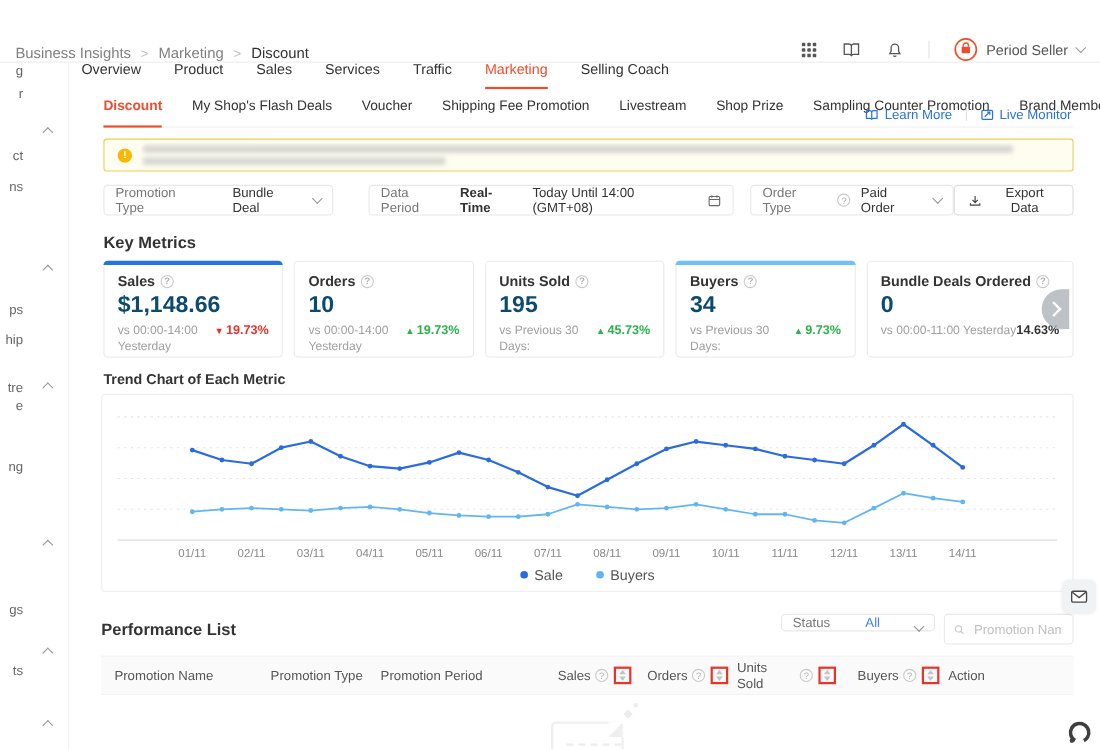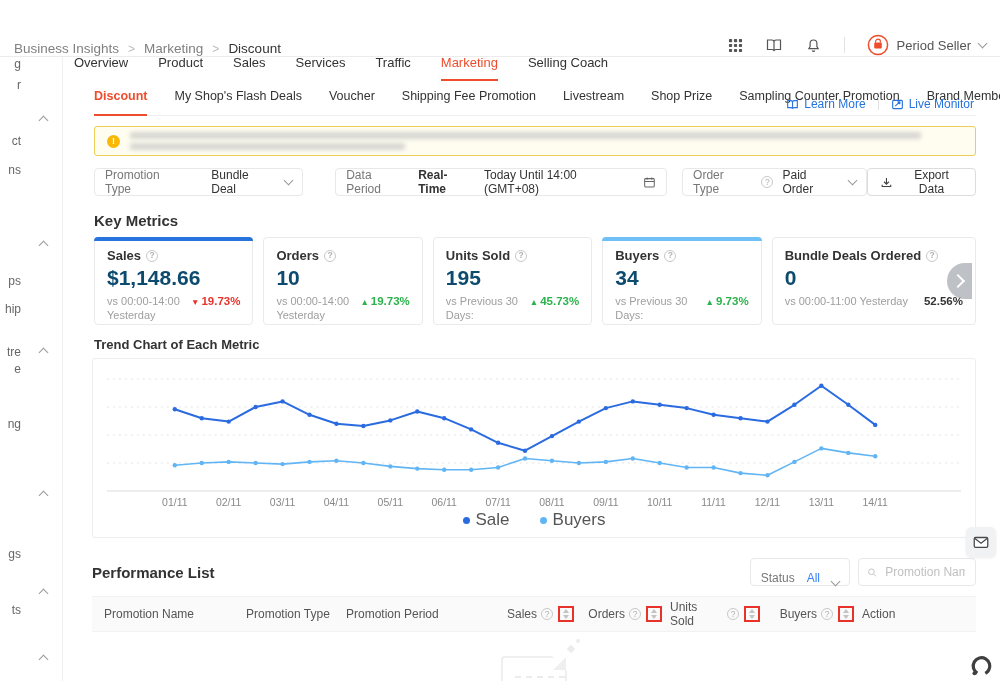--- a/index.html
+++ b/index.html
@@ -63,49 +63,49 @@
   
   .km-heading{margin:16px 0 0 32px;font-size:15px;font-weight:700;color:#333}
   .cards{margin:8px 24px 0 32px;display:flex;gap:10px;position:relative}
   .card{flex:1;height:88px;border:1px solid #eaeaea;border-radius:4px;padding:10px 12px;
         box-sizing:border-box;position:relative;background:#fff;cursor:pointer}
   .card-bar{position:absolute;top:-1px;left:-1px;right:-1px;height:4px;border-radius:4px 4px 0 0}
   .card-label{font-size:13px;font-weight:700;color:#333;display:flex;align-items:center;gap:5px;white-space:nowrap}
   .card-value{font-size:21px;font-weight:700;color:#0c4a6e;margin-top:3px}
   .card-foot{display:flex;justify-content:space-between;align-items:flex-start;margin-top:4px;
              font-size:11px;color:#9e9e9e;line-height:1.3}
-  .card-foot.inline{justify-content:flex-start;gap:16px;align-items:center}
+  .card-foot.inline{justify-content:flex-start;gap:0;align-items:center}
   .card-compare{max-width:62%}
   .card-foot.inline .card-compare{max-width:none;white-space:nowrap}
   .delta{font-weight:700;font-size:11.5px;white-space:nowrap}
   .delta.up{color:#2bb24c}.delta.down{color:#e8332a}.delta.flat{color:#333}
   .delta .arr{font-size:8.5px;margin-right:2px}
   .help{width:12px;height:12px;border:1px solid #c9c9c9;border-radius:50%;color:#b0b0b0;
         font-size:8.5px;display:inline-flex;align-items:center;justify-content:center;
         line-height:1;flex:none;cursor:pointer;box-sizing:border-box}
   .next-arrow{position:absolute;right:4px;top:26px;width:25px;height:36px;
               border-radius:18px 0 0 18px;background:rgba(172,176,182,.78);display:flex;
               align-items:center;justify-content:center;cursor:pointer;z-index:3}
   .next-arrow i{width:8px;height:8px;border-top:2px solid #fff;border-right:2px solid #fff;
                 transform:rotate(45deg);margin-left:-3px}
   
   .trend-heading{margin:12px 0 0 32px;font-size:13px;font-weight:700;color:#333}
   .chart-box{margin:6px 24px 0 30px;height:178px;border:1px solid #ededed;border-radius:3px;
              position:relative;background:#fff}
   .chart-box svg{position:absolute;left:0;top:4px;width:100%;height:150px}
   .legend{position:absolute;bottom:7px;left:0;right:0;display:flex;justify-content:center;
-          gap:30px;font-size:17px;color:#555;align-items:flex-end}
+          gap:30px;font-size:13px;color:#555;align-items:flex-end}
   .legend-item{display:flex;align-items:center;cursor:pointer}
   .legend-dot{width:7px;height:7px;border-radius:50%;display:inline-block;margin-right:6px}
   
   .perf-row{margin:20px 24px 0 30px;display:flex;align-items:center}
   .perf-heading{font-size:15px;font-weight:700;color:#333}
   .perf-controls{margin-left:auto;display:flex;gap:8px}
-  .status-box{height:28px;border:1px solid #e8e8e8;border-radius:4px;display:flex;align-items:flex-end;
-              gap:12px;padding:0 10px;font-size:12px;cursor:pointer;box-sizing:border-box}
+  .status-box{height:16px;border:1px solid #e8e8e8;border-radius:4px;display:flex;align-items:flex-end;
+              gap:32px;padding:0 10px;font-size:12px;cursor:pointer;box-sizing:border-box}
   .status-box .sval{color:#3b82f6;margin-right:0}
   .search-box{height:28px;width:118px;border:1px solid #e8e8e8;border-radius:4px;display:flex;
               align-items:center;gap:6px;padding:0 8px;box-sizing:border-box}
   .search-box input{border:none;outline:none;width:100%;font-size:12px;color:#333;
                     font-family:inherit;background:transparent}
   .search-box input::placeholder{color:#c0c0c0}
   .table{margin:10px 24px 0 30px}
   .thead{display:flex;align-items:center;height:34px;background:#fafafa;border-top:1px solid #f2f2f2;
          border-bottom:1px solid #f2f2f2;font-size:12px;color:#555}
   .th{display:flex;align-items:center;gap:4px;box-sizing:border-box;padding:0 4px;flex:none}
@@ -348,21 +348,21 @@
         <div class="card-foot">
           <span class="card-compare">vs Previous 30 Days:</span>
           <span class="delta up"><span class="arr">▲</span><span>9.73%</span></span>
         </div>
       </div>
       <div class="card">
         <div class="card-label">Bundle Deals Ordered<span class="help">?</span></div>
         <div class="card-value">0</div>
         <div class="card-foot inline">
           <span class="card-compare">vs 00:00-11:00 Yesterday</span>
-          <span class="delta flat"><span>52.56%</span></span>
+          <span class="delta flat"><span>14.63%</span></span>
         </div>
       </div>
       <div class="next-arrow">
         <i></i>
       </div>
   </div>
 
   <div class="trend-heading">Trend Chart of Each Metric</div>
 
   <div class="chart-box">

